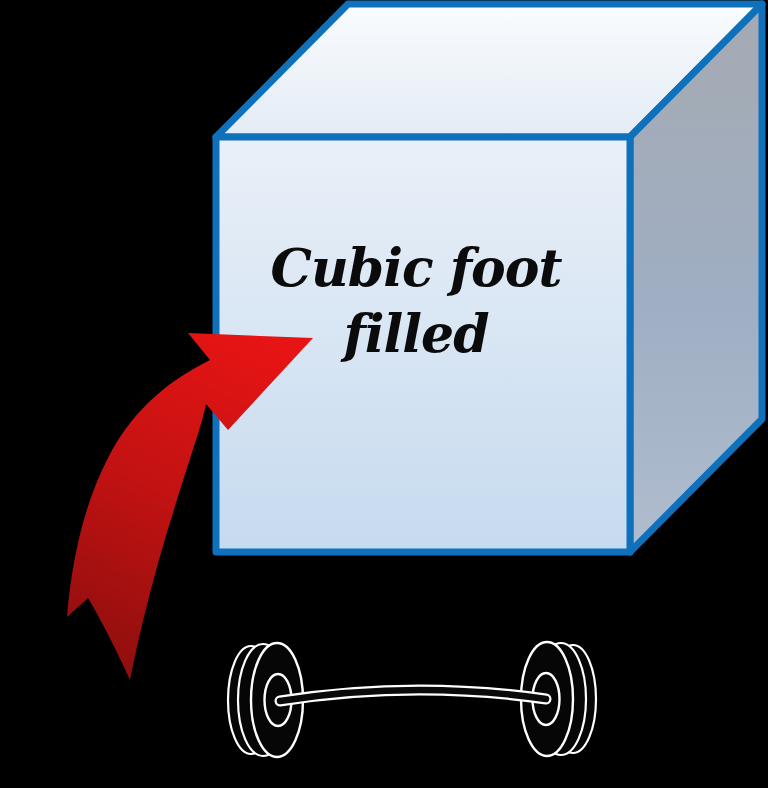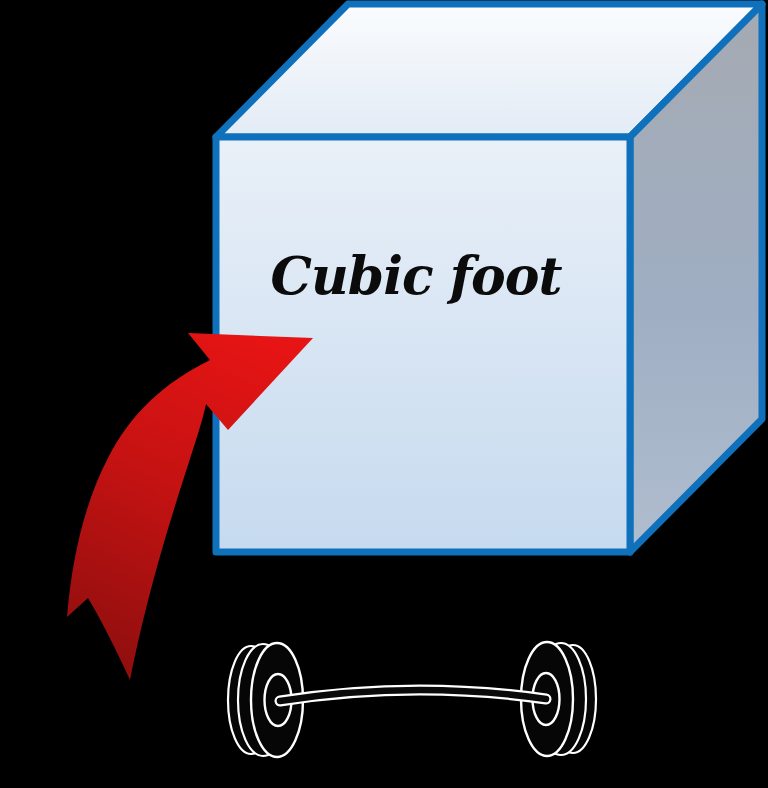--- a/index.html
+++ b/index.html
@@ -10,21 +10,21 @@
     font-family:"DejaVu Serif", serif;
   }
   .stage{
     position:relative;
     width:768px;height:788px;
     background:#000;
   }
   .stage svg{position:absolute;left:0;top:0;}
   .cube-label{
     position:absolute;
-    left:209px;top:243px;width:414px;
+    left:209px;top:235px;width:414px;
     text-align:center;
     font-family:"DejaVu Serif", serif;
     font-style:italic;
     font-weight:bold;
     font-size:52px;
     line-height:66px;
     color:#0b0b0b;
     letter-spacing:-1px;
   }
   .cube-label span{display:block;}
@@ -86,15 +86,16 @@
         <ellipse cx="547" cy="699" rx="26" ry="57" stroke-width="2.4" fill="#060606" stroke="#FFFFFF"></ellipse>
         <ellipse cx="546" cy="699" rx="13.5" ry="26" stroke-width="2.4" fill="#060606" stroke="#FFFFFF"></ellipse>
       </g>
       <path d="M 280 701 Q 413 680 546 699" fill="none" stroke-width="11" stroke-linecap="round" stroke="#FFFFFF"></path>
       <path d="M 280 701 Q 413 680 546 699" fill="none" stroke-width="6.5" stroke-linecap="round" stroke="#0A0A0A"></path>
     </g>
   </svg>
 
   <div class="cube-label">
     <span>Cubic foot</span>
+    <span>filled</span>
   </div>
 
 </div>
 
 </body></html>

